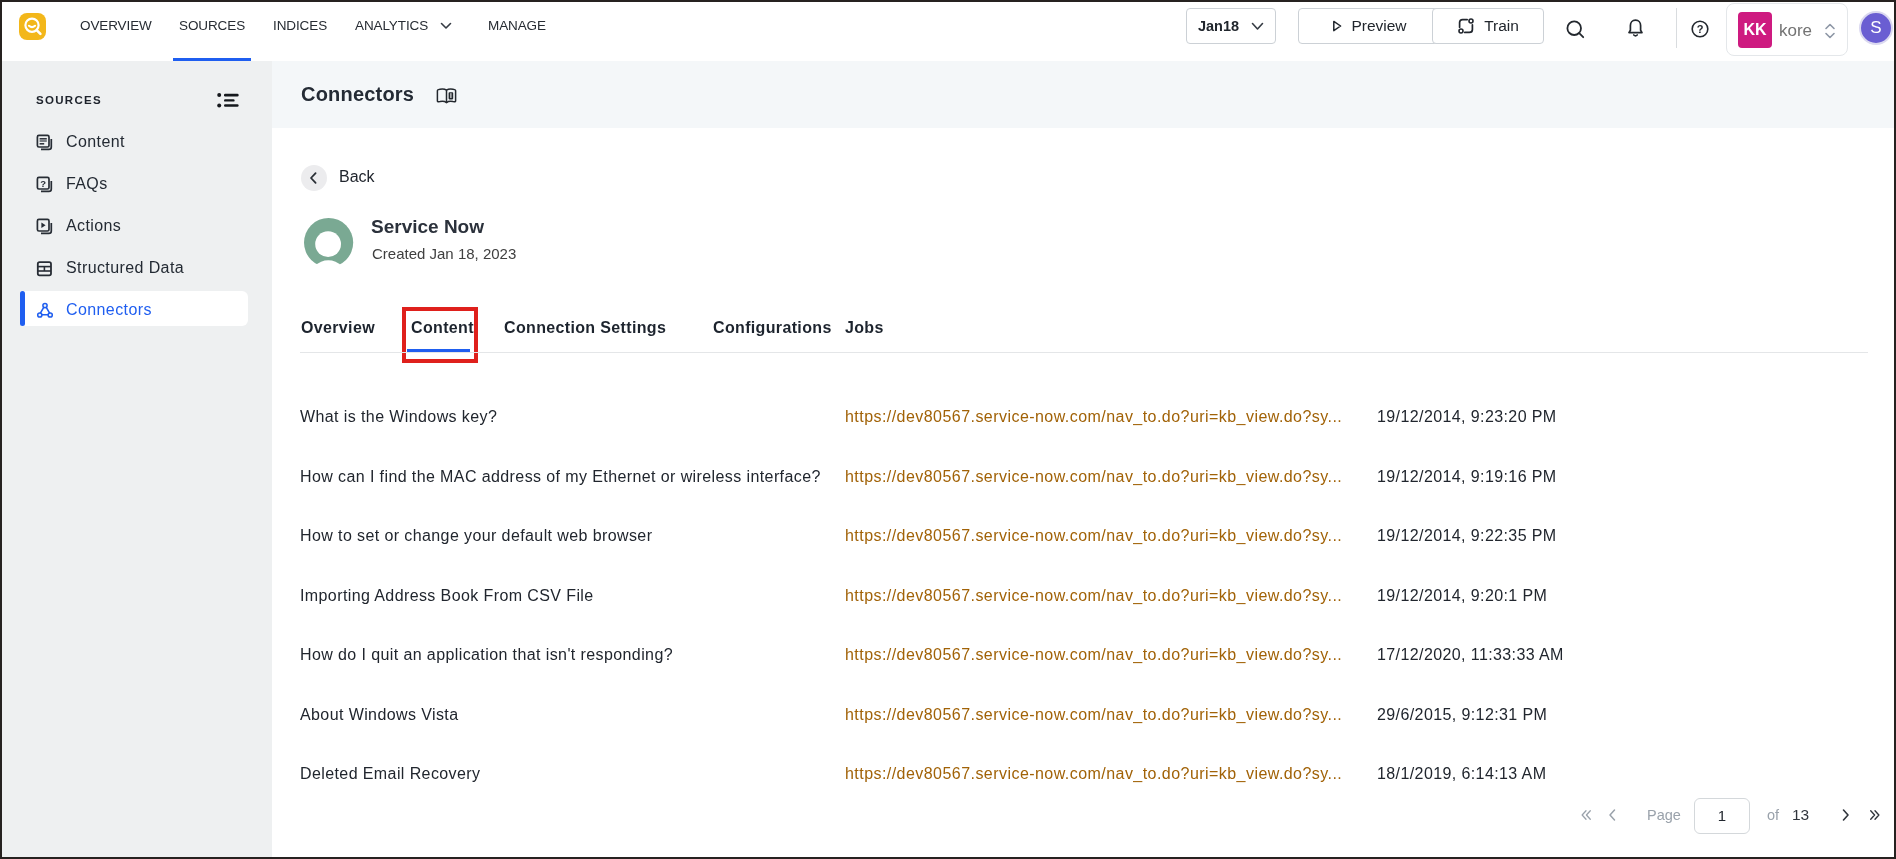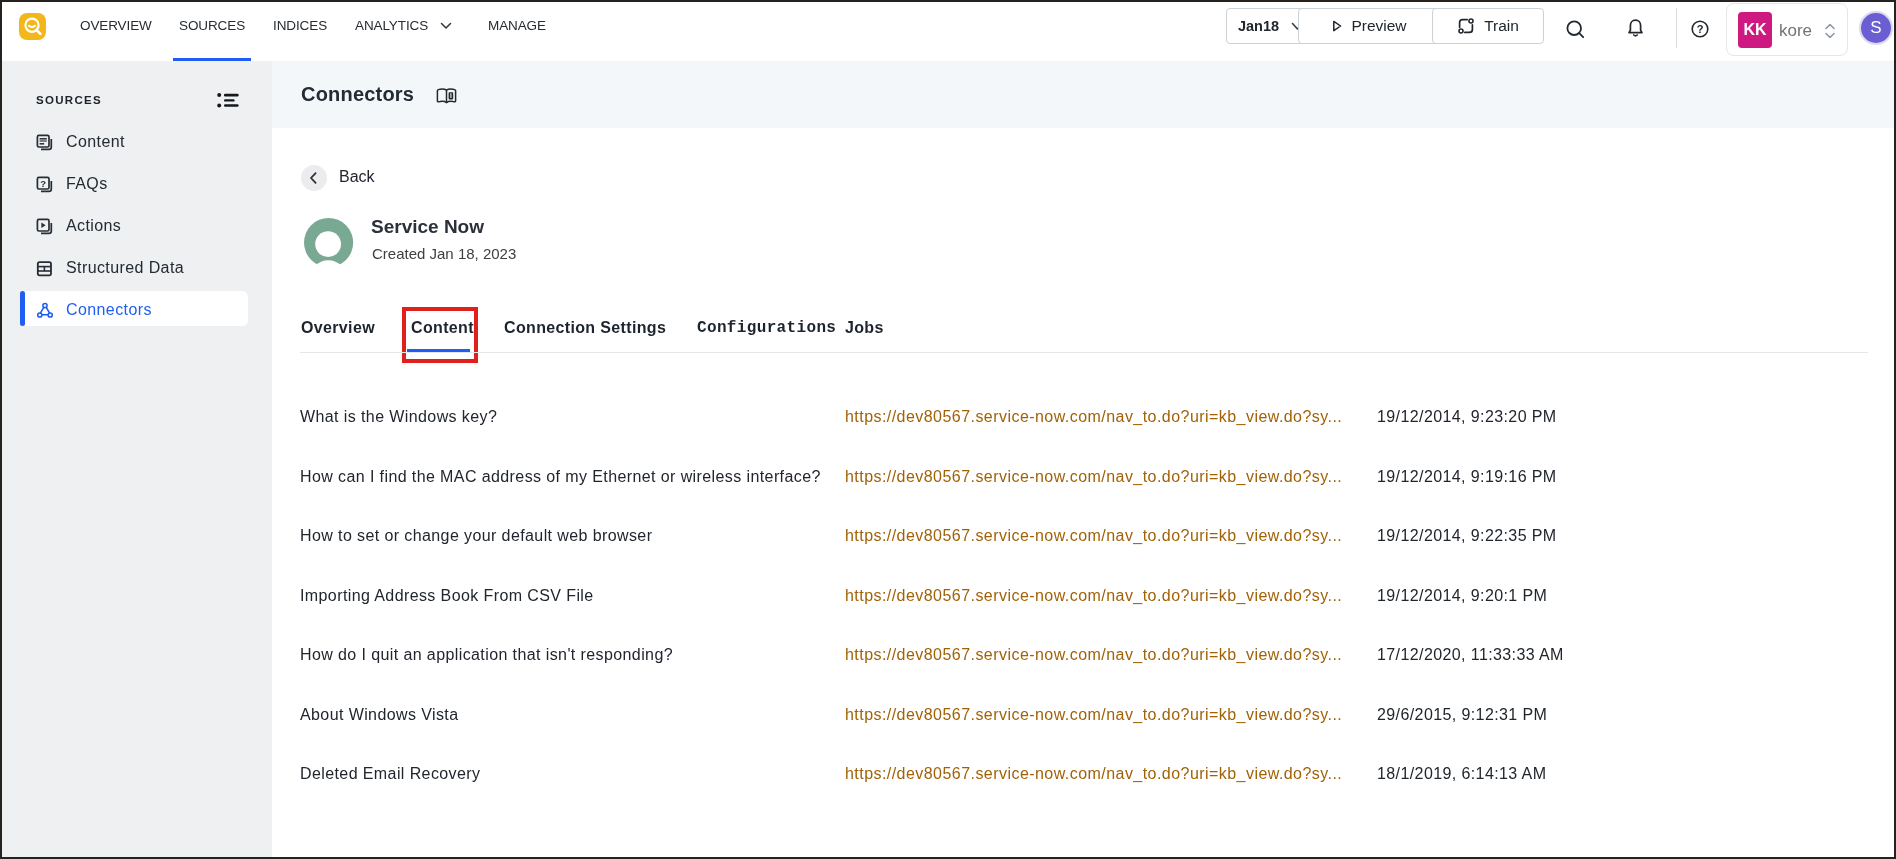--- a/index.html
+++ b/index.html
@@ -75,21 +75,21 @@
     <div class="navitem" style="left:177px;">SOURCES</div>
     <div class="navitem" style="left:271px;">INDICES</div>
     <div class="navitem" style="left:353px;">ANALYTICS
       <svg class="ico" width="12" height="8" viewBox="0 0 12 8" style="margin-left:8px;">
           <path d="M1.5 1.5 L6 6 L10.5 1.5" fill="none" stroke="#363c44" stroke-width="1.6" stroke-linecap="round" stroke-linejoin="round"></path>
         </svg>
     </div>
     <div class="navitem" style="left:486px;">MANAGE</div>
     <div class="underline"></div>
 
-    <div class="btn" style="left:1224px; width:90px;">
+    <div class="btn" style="left:1184px; width:90px;">
       <span style="font-size:14.5px; font-weight:700;">Jan18</span>
       <svg width="13" height="9" viewBox="0 0 13 9" style="margin-left:12px;">
           <path d="M1.5 1.5 L6.5 7 L11.5 1.5" fill="none" stroke="#363c44" stroke-width="1.6" stroke-linecap="round" stroke-linejoin="round"></path>
         </svg>
     </div>
     <div class="btn" style="left:1296px; width:143px;">
       <svg width="10" height="12" viewBox="0 0 10 12" style="margin-right:9px;">
           <path d="M1.8 1.4 L8.6 6 L1.8 10.6 Z" fill="none" stroke="#21262d" stroke-width="1.5" stroke-linejoin="round"></path>
         </svg>
       <span style="font-size:15.5px;">Preview</span>
@@ -218,21 +218,21 @@
       </defs>
       <circle cx="24.6" cy="24.6" r="24.6" fill="#7aa993" mask="url(#snmask)"></circle>
     </svg>
     <div class="svcname">Service Now</div>
     <div class="svccreated">Created Jan 18, 2023</div>
 
     <div class="tabs">
       <div class="tab" style="left:29px;">Overview</div>
       <div class="tab" style="left:139px;">Content</div>
       <div class="tab" style="left:232px;">Connection Settings</div>
-      <div class="tab" style="left:425px;font-family:Liberation Mono, monospace;">Configurations</div>
+      <div class="tab" style="left:441px;">Configurations</div>
       <div class="tab" style="left:573px;">Jobs</div>
       <div class="redbox"></div>
     </div>
     <div class="tab-underline"></div>
     <div class="tabline"></div>
 
     <div class="row" style="top:347px;">
       <span class="q">What is the Windows key?</span>
       <span class="lnk">https://dev80567.service-now.com/nav_to.do?uri=kb_view.do?sy...</span>
       <span class="dt">19/12/2014, 9:23:20 PM</span>
@@ -261,15 +261,33 @@
       <span class="q">About Windows Vista</span>
       <span class="lnk">https://dev80567.service-now.com/nav_to.do?uri=kb_view.do?sy...</span>
       <span class="dt">29/6/2015, 9:12:31 PM</span>
     </div>
     <div class="row" style="top:704px;text-align:center;">
       <span class="q">Deleted Email Recovery</span>
       <span class="lnk">https://dev80567.service-now.com/nav_to.do?uri=kb_view.do?sy...</span>
       <span class="dt">18/1/2019, 6:14:13 AM</span>
     </div>
 
+    <div class="pager">
+      <svg style="position:absolute; left:1308px; top:20.5px;" width="12" height="14" viewBox="0 0 14 14">
+          <path d="M7 2 L2.5 7 L7 12 M12 2 L7.5 7 L12 12" fill="none" stroke="#9aa2ab" stroke-width="1.5" stroke-linecap="round" stroke-linejoin="round"></path>
+        </svg>
+      <svg style="position:absolute; left:1336px; top:20.5px;" width="8" height="14" viewBox="0 0 8 14">
+          <path d="M6.5 2 L2 7 L6.5 12" fill="none" stroke="#9aa2ab" stroke-width="1.5" stroke-linecap="round" stroke-linejoin="round"></path>
+        </svg>
+      <span class="pgray" style="position:absolute; left:1375px; top:19.5px; font-size:14.5px;">Page</span>
+      <div style="position:absolute; left:1422px; top:11px; width:56px; height:36px; border:1px solid #d4d8db; border-radius:6px; text-align:center; line-height:34px; font-size:15px; color:#21262e;">1</div>
+      <span class="pgray" style="position:absolute; left:1495px; top:19.5px; font-size:14.5px;">of</span>
+      <span class="pdark" style="position:absolute; left:1520px; top:19px; font-size:15.5px;">13</span>
+      <svg style="position:absolute; left:1570px; top:20.5px;" width="8" height="14" viewBox="0 0 8 14">
+          <path d="M1.5 2 L6 7 L1.5 12" fill="none" stroke="#30353c" stroke-width="1.6" stroke-linecap="round" stroke-linejoin="round"></path>
+        </svg>
+      <svg style="position:absolute; left:1597px; top:20.5px;" width="12" height="14" viewBox="0 0 14 14">
+          <path d="M2 2 L6.5 7 L2 12 M7 2 L11.5 7 L7 12" fill="none" stroke="#30353c" stroke-width="1.6" stroke-linecap="round" stroke-linejoin="round"></path>
+        </svg>
+    </div>
   </div>
 
 </div>
 
 </body></html>

